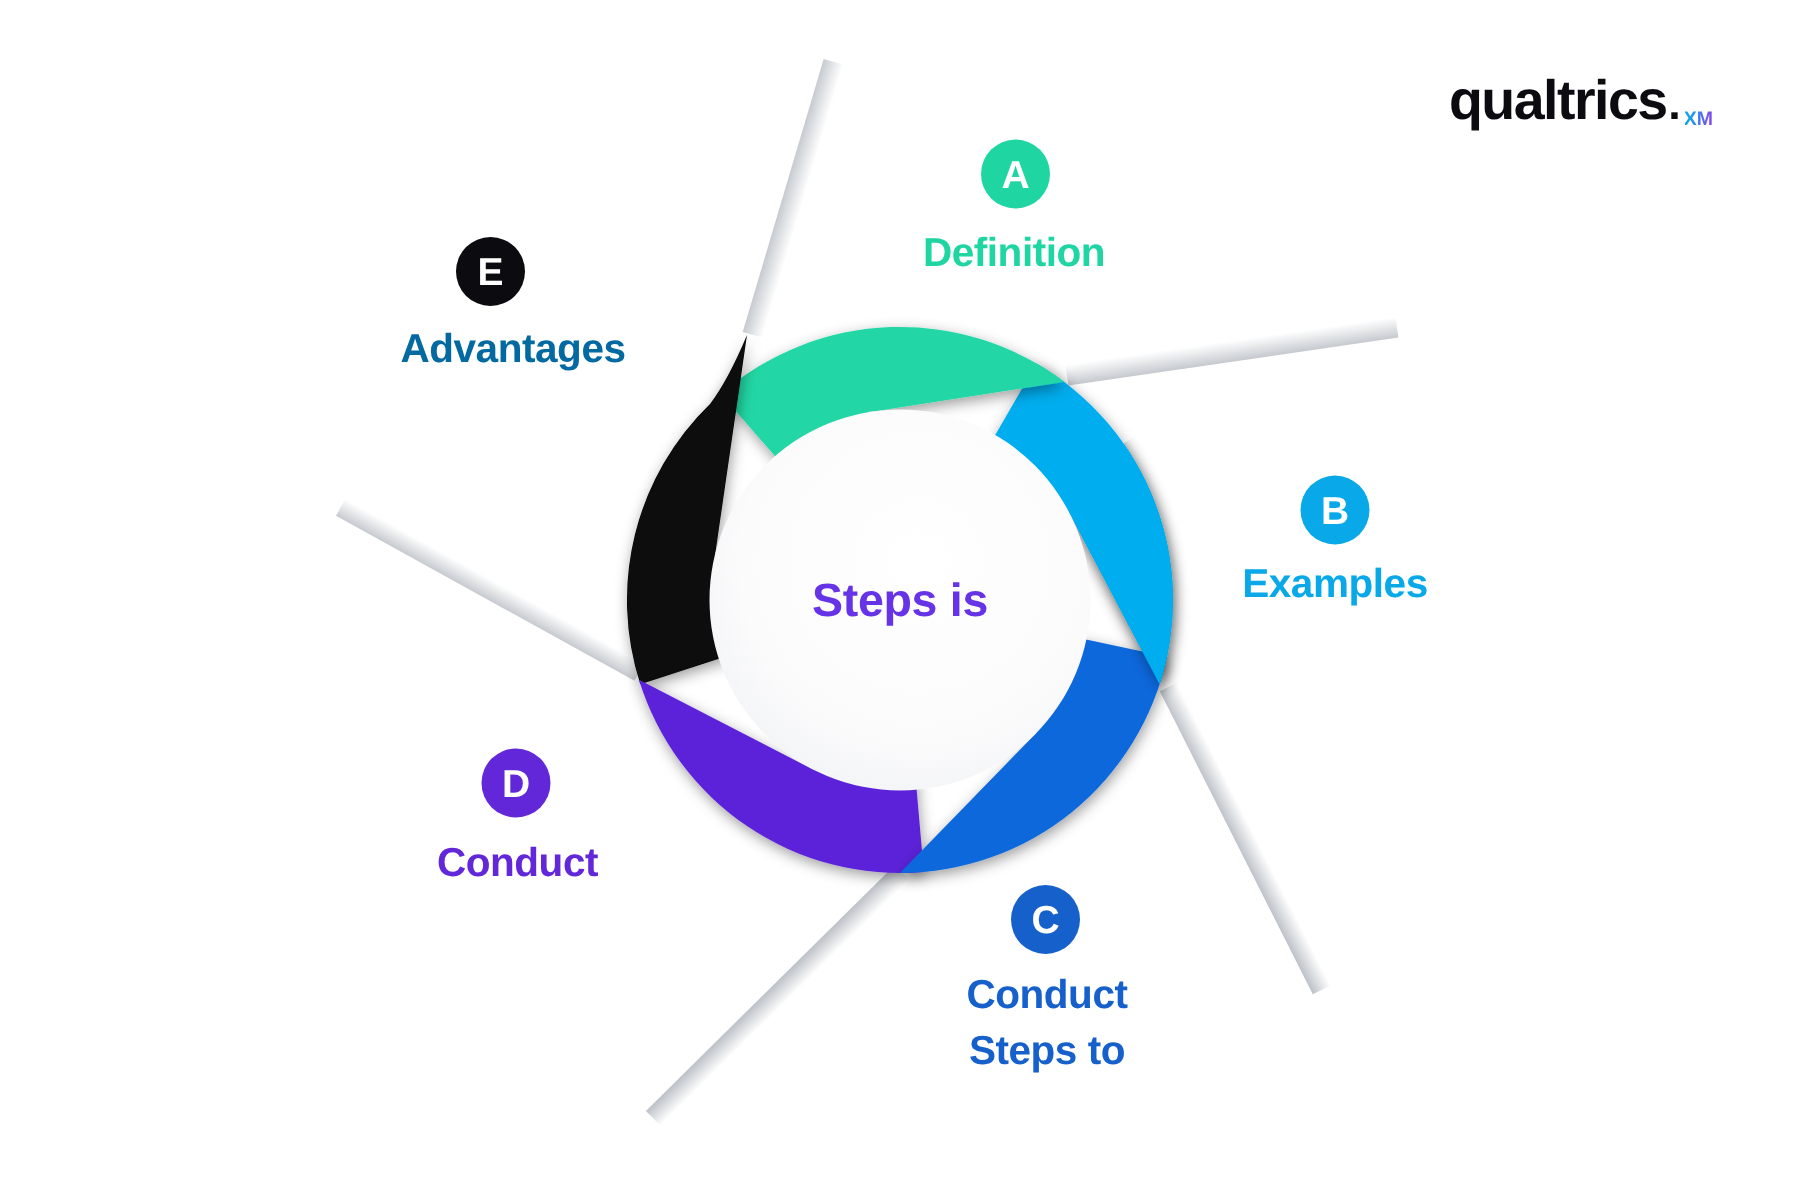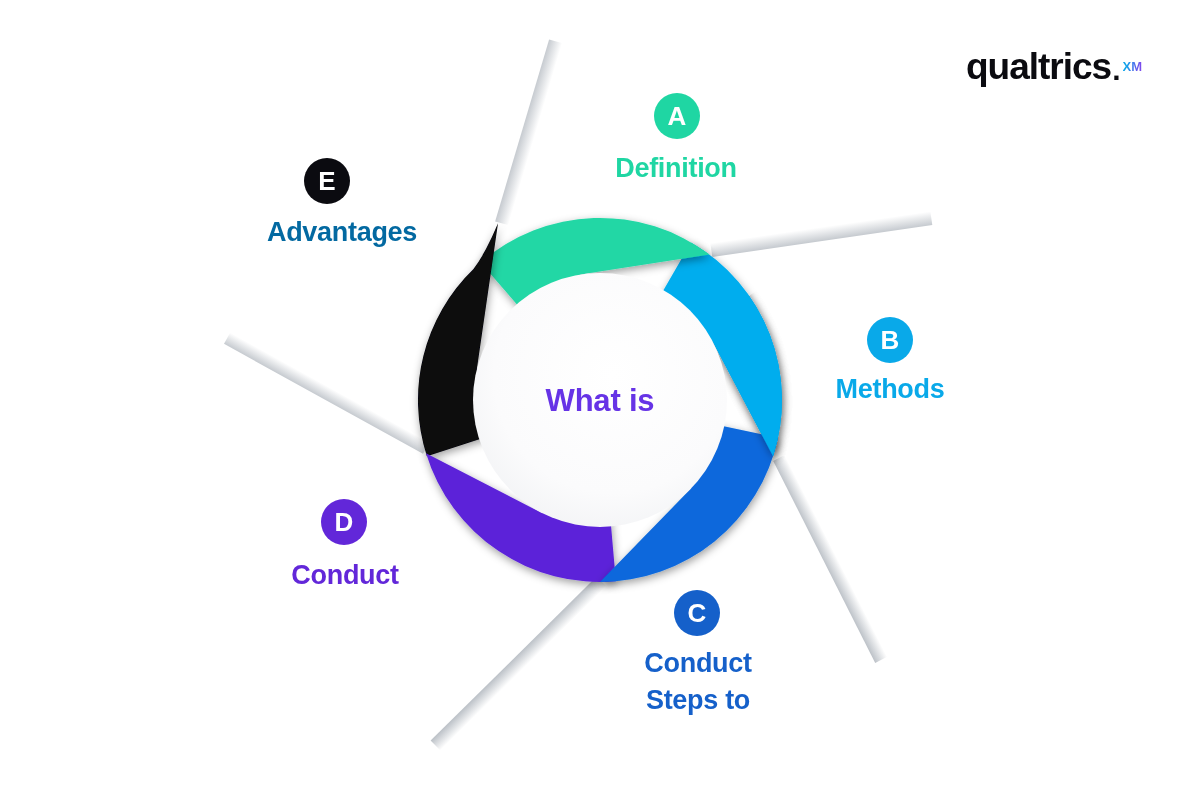--- a/index.html
+++ b/index.html
@@ -10,21 +10,21 @@
   .badge{position:absolute;width:46px;height:46px;border-radius:50%;
          display:flex;align-items:center;justify-content:center;
          color:#ffffff;font-weight:700;font-size:26px;line-height:1;}
   .seclabel{position:absolute;transform:translateX(-50%);white-space:nowrap;
             font-weight:700;font-size:27px;line-height:37px;letter-spacing:-0.3px;text-align:center;}
 
   .center-title{position:absolute;left:600px;top:400px;transform:translate(-50%,-50%);
                 width:280px;text-align:center;font-weight:700;font-size:31px;line-height:35px;
                 letter-spacing:-0.2px;}
 
-  .logo{position:absolute;top:48px;right:58px;display:flex;align-items:center;}
+  .logo{position:absolute;top:48px;right:58px;display:flex;align-items:flex-end;}
   .logo .wordmark{font-size:37px;font-weight:600;letter-spacing:-1px;line-height:1;}
   .logo .reg{font-size:30px;font-weight:600;line-height:1;margin-left:1px;align-self:flex-end;}
   .logo .xm{font-size:13px;font-weight:700;line-height:1;margin-left:2px;
             background-image:linear-gradient(100deg,#0fa3e9 20%,#7a4ced 85%);
             -webkit-background-clip:text;background-clip:text;color:transparent;}
 </style>
 </head>
 <body>
 
 <div class="stage">
@@ -80,32 +80,32 @@
       <path filter="url(#bladeShadow)" d="M778,437.8 A182,182 0 0 1 600,582 L691.3,488.2 L600,400 Z" fill="#0968dc"></path>
       <g clip-path="url(#cyanTipClip)">
         <path filter="url(#bladeShadow)" d="M691,242.4 A182,182 0 0 1 773.1,456.2 L712.1,340.4 L600,400 Z" fill="#01adee"></path>
       </g>
     </g>
 
     <circle cx="600" cy="400" r="127" fill="url(#centerGrad)"></circle>
   </svg>
 
   <div class="center-title" style="color: rgb(102, 51, 230);">
-    <div>What is</div>
+    <div>Steps is</div>
   </div>
 
   <div class="badge" style="left: 654px; top: 93px; background: rgb(31, 214, 163);">
     <span>A</span>
   </div>
   <div class="seclabel" style="left: 676px; top: 150px; color: rgb(31, 214, 163);">Definition</div>
 
   <div class="badge" style="left: 867px; top: 317px; background: rgb(9, 169, 233);">
     <span>B</span>
   </div>
-  <div class="seclabel" style="left: 890px; top: 371px; color: rgb(9, 169, 233);">Methods</div>
+  <div class="seclabel" style="left: 890px; top: 371px; color: rgb(9, 169, 233);">Examples</div>
 
   <div class="badge" style="left: 674px; top: 590px; background: rgb(21, 96, 202);">
     <span>C</span>
   </div>
   <div class="seclabel" style="left: 698px; top: 645px; color: rgb(21, 96, 202);">
     <div>Conduct</div>
     <div>Steps to</div>
   </div>
 
   <div class="badge" style="left: 321px; top: 499px; background: rgb(98, 39, 217);">

